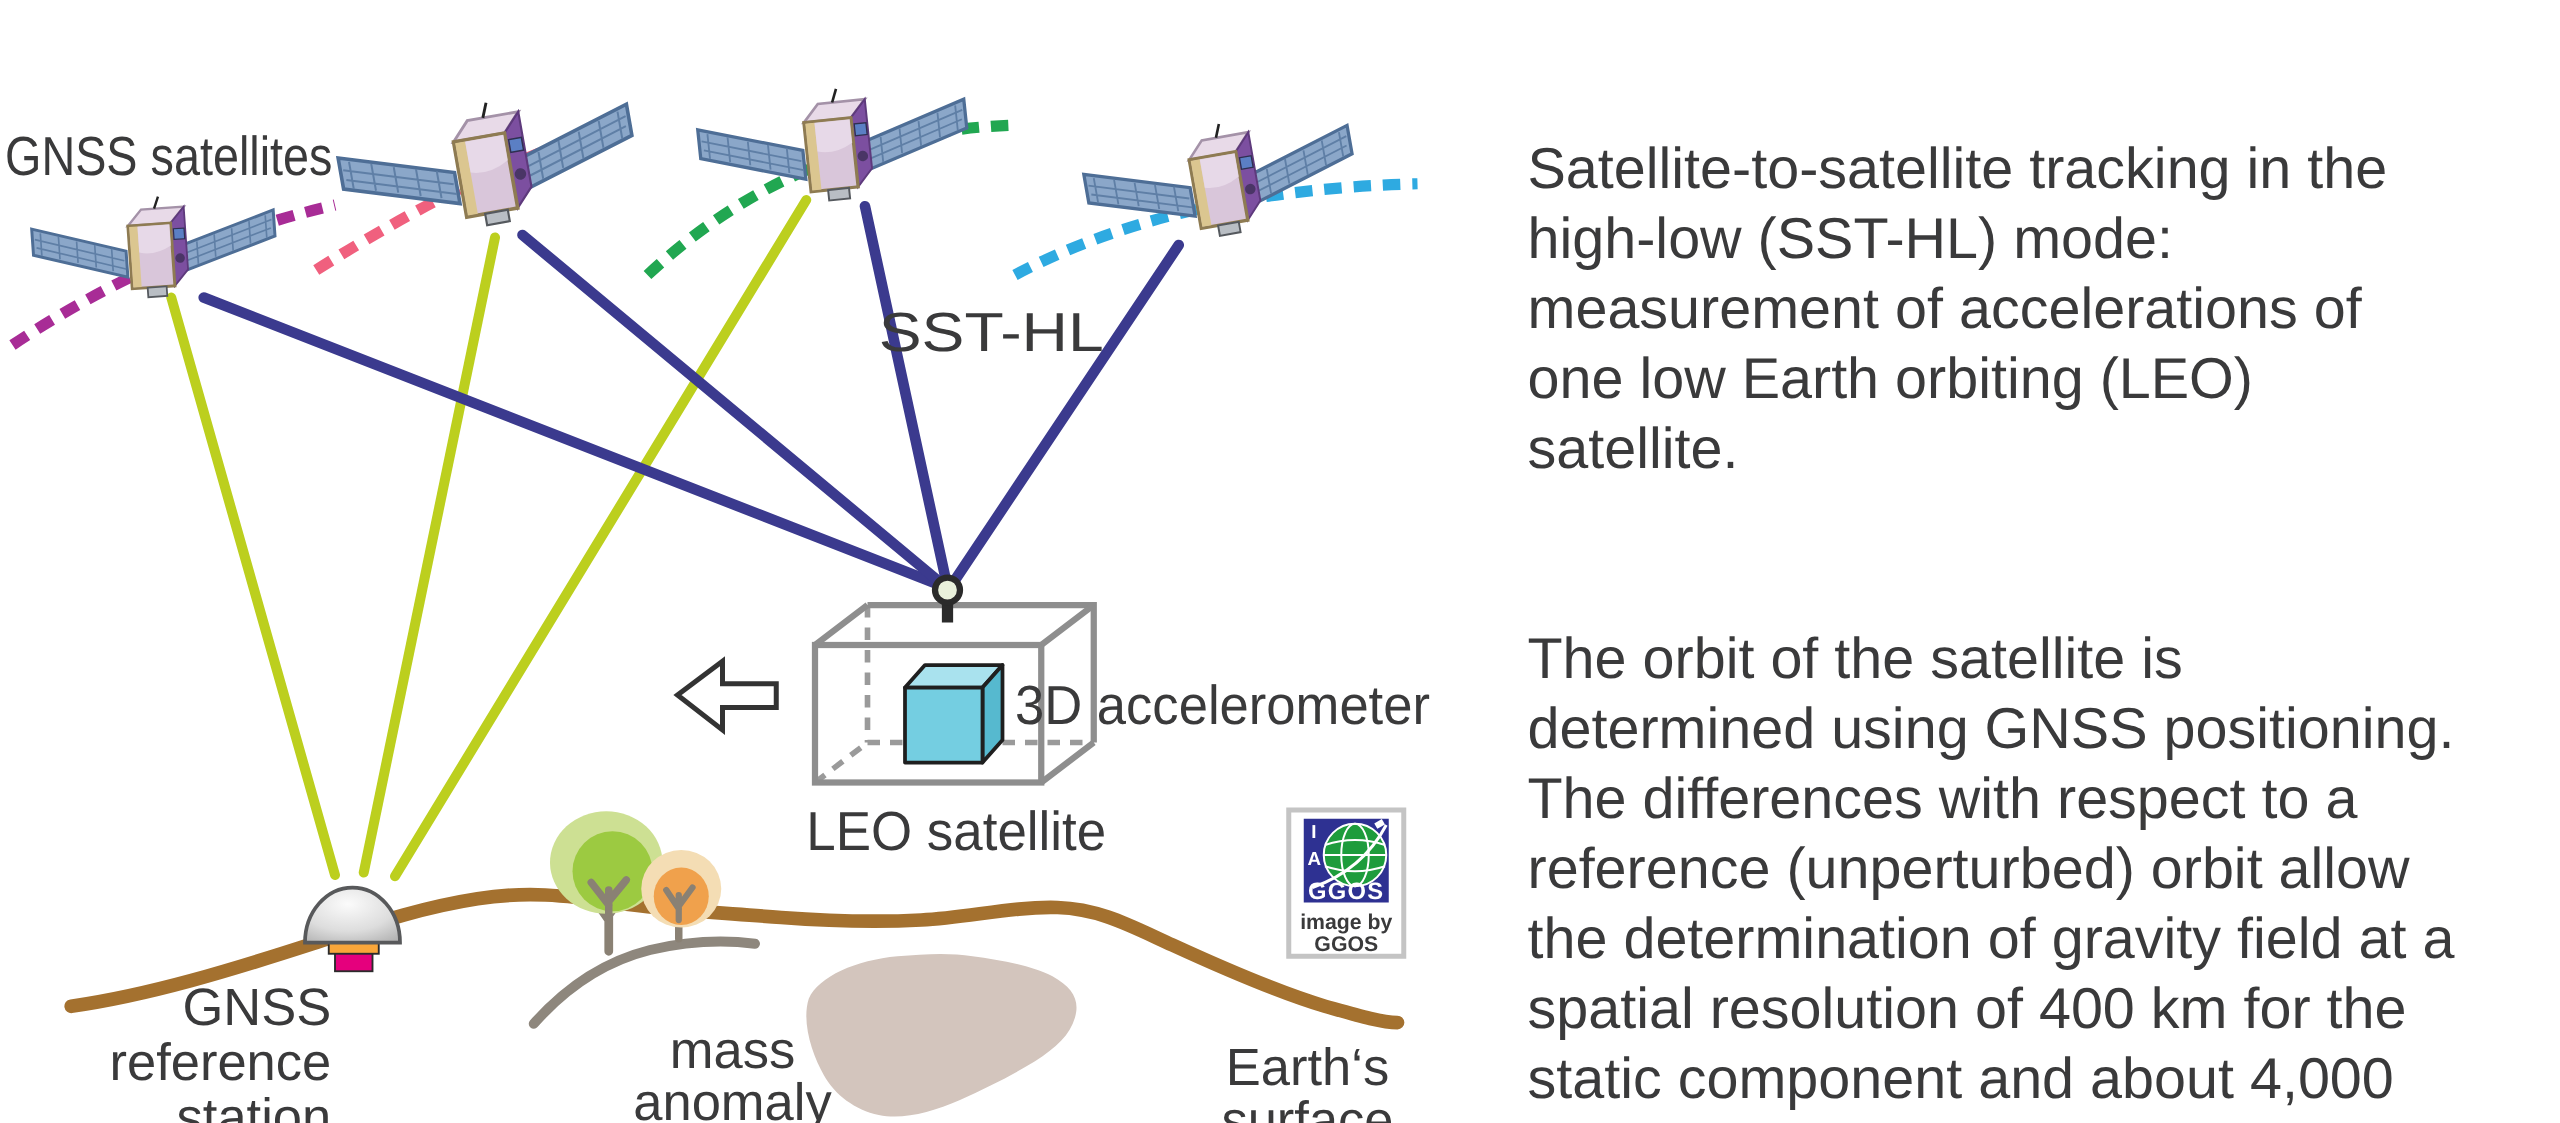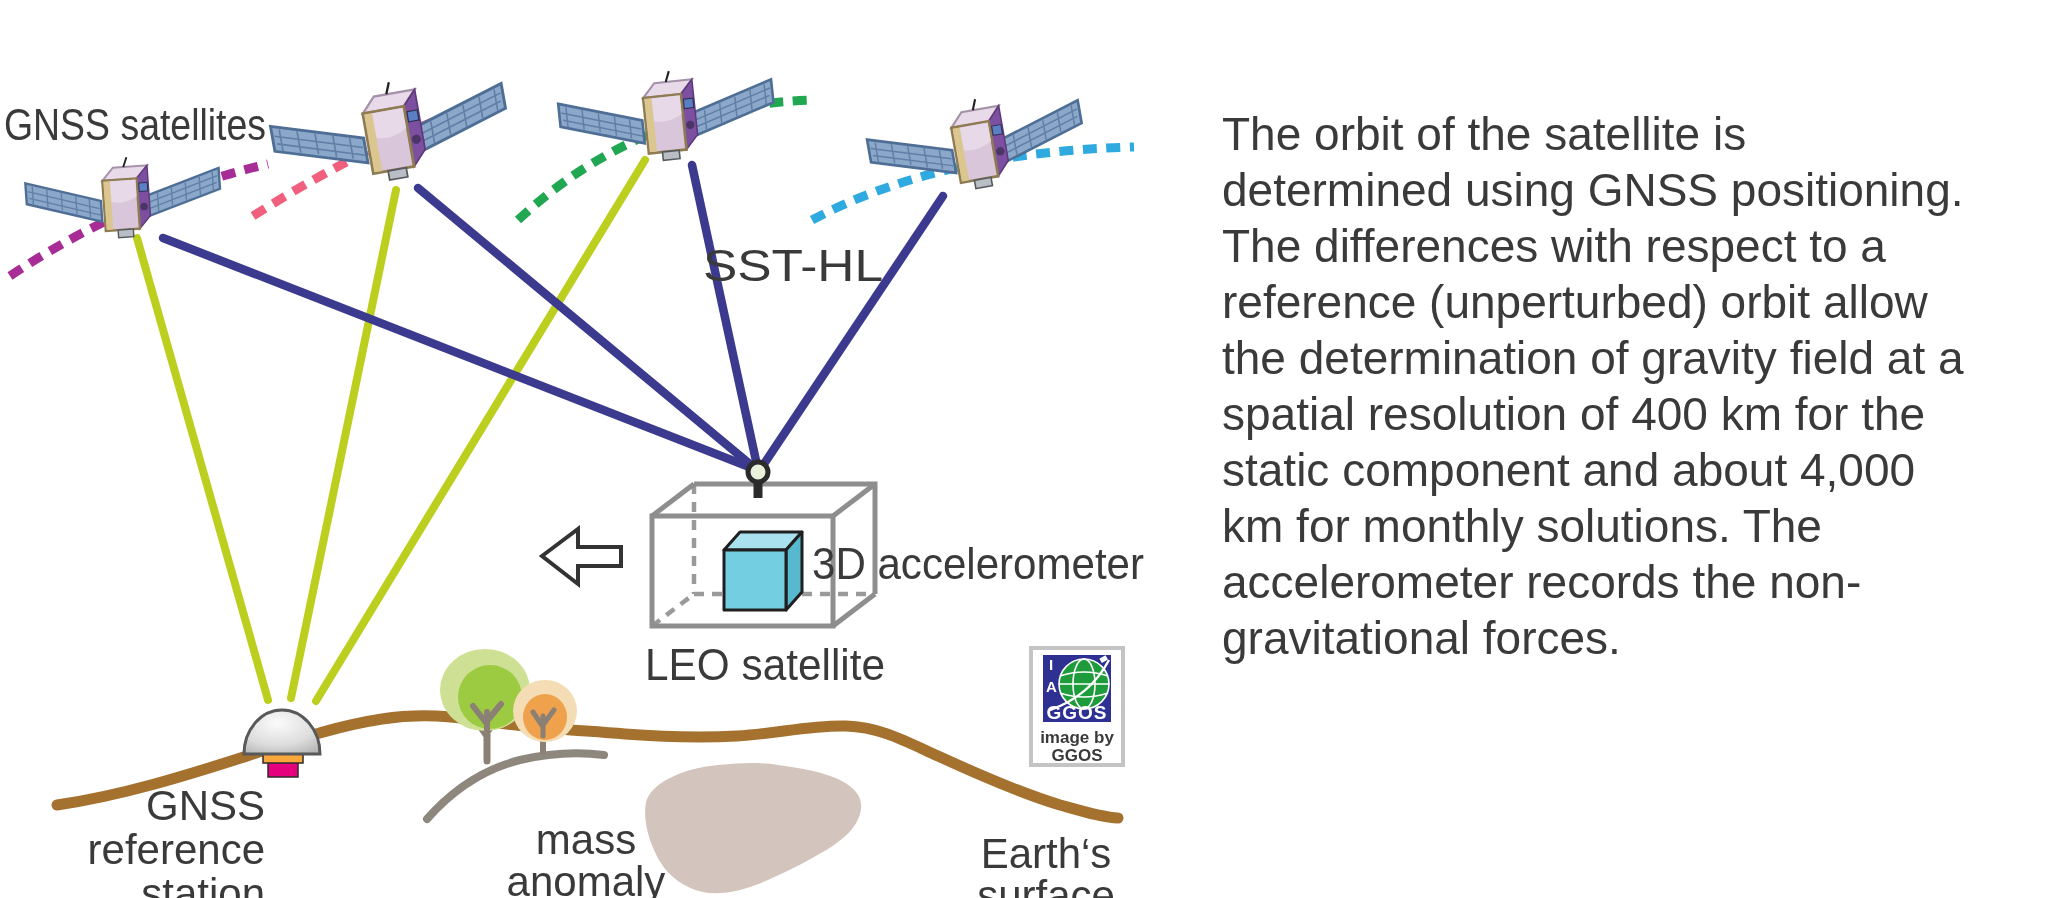--- a/index.html
+++ b/index.html
@@ -148,20 +148,25 @@
     <rect x="1100" y="609" width="7" height="5" fill="#ffffff" transform="rotate(-30 1103 611)"></rect>
     <text x="1049" y="622" class="logo-ia">I</text>
     <text x="1046" y="644" class="logo-ia">A</text>
     <text x="1077" y="671" class="logo-big" text-anchor="middle">GGOS</text>
     <text x="1077" y="695" class="logo-credit" text-anchor="middle">image by</text>
     <text x="1077" y="713" class="logo-credit" text-anchor="middle">GGOS</text>
   </g>
 </svg>
 
 <div id="text-panel">
+  <div class="para">Satellite-to-satellite tracking in the
+high-low (SST-HL) mode:
+measurement of accelerations of
+one low Earth orbiting (LEO)
+satellite.</div>
   <div class="para">The orbit of the satellite is
 determined using GNSS positioning.
 The differences with respect to a
 reference (unperturbed) orbit allow
 the determination of gravity field at a
 spatial resolution of 400 km for the
 static component and about 4,000
 km for monthly solutions. The
 accelerometer records the non-
 gravitational forces.</div>

